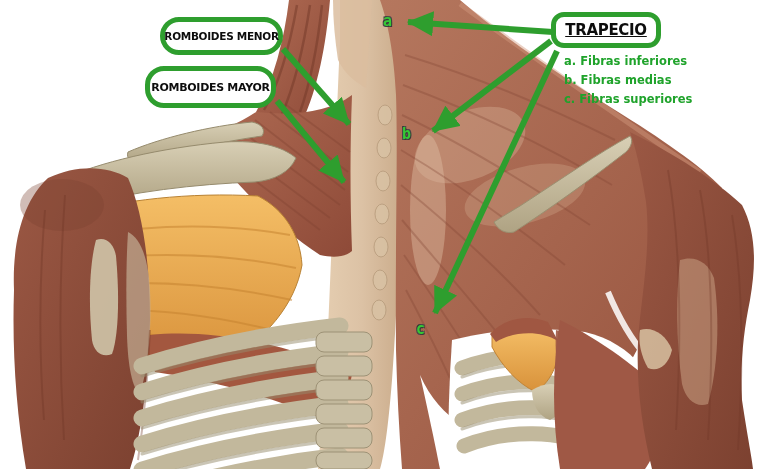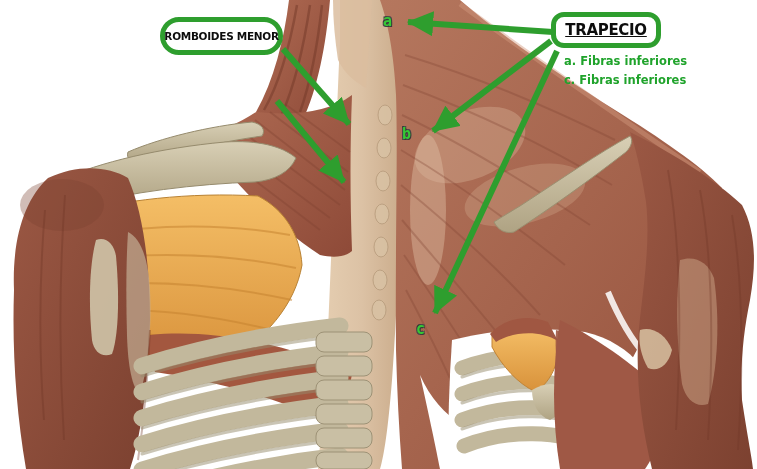--- a/index.html
+++ b/index.html
@@ -231,26 +231,30 @@
       <path d="M277,101 L344,182" marker-end="url(#ah)"></path>
       <path d="M553,32 L408,22" marker-end="url(#ah)"></path>
       <path d="M551,41 L433,131" marker-end="url(#ah)"></path>
       <path d="M557,51 L435,313" marker-end="url(#ah)"></path>
     </g>
   </svg>
 
   <div class="label-box box-menor">
     <span>ROMBOIDES MENOR</span>
   </div>
+  <div class="label-box box-mayor">
+    <span>ROMBOIDES MAYOR</span>
+  </div>
   <div class="label-box box-trapecio">
     <span>TRAPECIO</span>
   </div>
 
   <div class="fiber-list">
     <div>a. Fibras inferiores</div>
-    <div>c. Fibras inferiores</div>
+    <div>b. Fibras medias</div>
+    <div>c. Fibras superiores</div>
   </div>
 
   <span class="marker marker-a">a</span>
   <span class="marker marker-b">b</span>
   <span class="marker marker-c">c</span>
 
 </div>
 
 </body></html>

